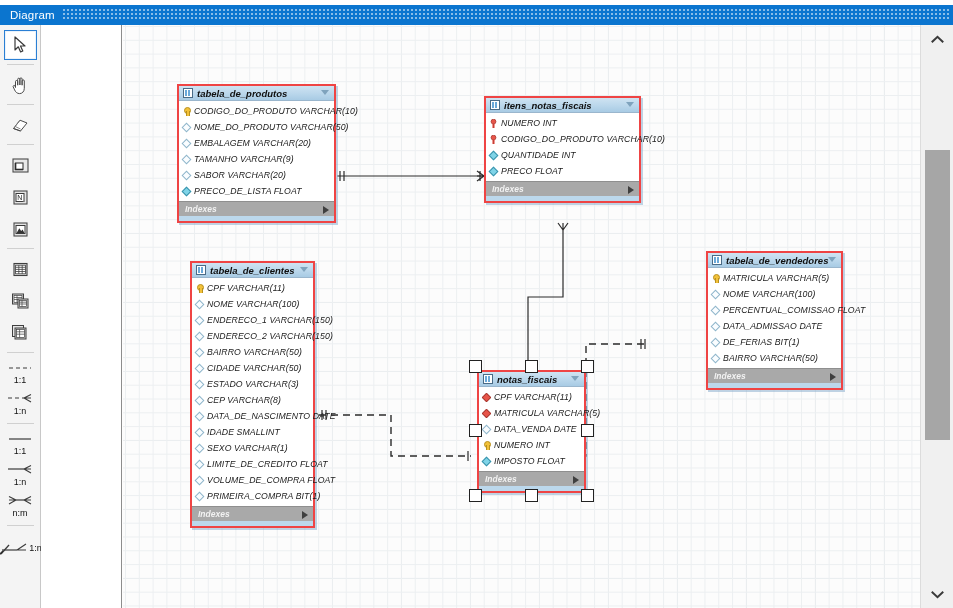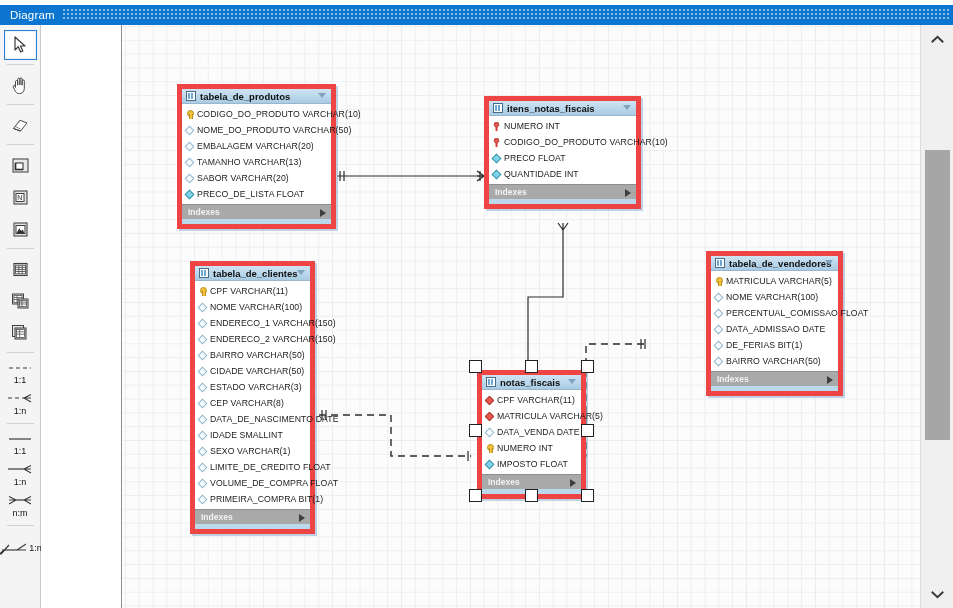--- a/index.html
+++ b/index.html
@@ -125,25 +125,26 @@
     position: absolute; left: 4px; width: 25px;
     top: 125px; height: 290px;
     background: #a6a6a6;
     cursor: pointer;
   }
 
   
   .entity {
     position: absolute;
     background: #14b8a6;
-    border: 5px solid #ef4444;
+    border: 2px solid #ef4444;
     box-shadow: 2px 2px 0 rgba(140,175,205,.55);
     font-size: 9px;
     color: #1a1a1a;
     z-index: 5;
+    font-style: italic;
   }
   .entity .ent-head {
     height: 15px;
     display: flex; align-items: center;
     padding: 0 3px 0 4px;
     background: linear-gradient(to bottom, #cfe3f2 0%, #bcd8ec 50%, #a8cbe4 100%);
     border-bottom: 1px solid #9ab6cd;
     position: relative;
   }
   .entity .ent-head .ttl {
@@ -465,21 +466,21 @@
             <div class="field">
               <span class="diamond hollow"></span>
               <span class="fname">NOME_DO_PRODUTO VARCHAR(50)</span>
             </div>
             <div class="field">
               <span class="diamond hollow"></span>
               <span class="fname">EMBALAGEM VARCHAR(20)</span>
             </div>
             <div class="field">
               <span class="diamond hollow"></span>
-              <span class="fname">TAMANHO VARCHAR(13)</span>
+              <span class="fname">TAMANHO VARCHAR(9)</span>
             </div>
             <div class="field">
               <span class="diamond hollow"></span>
               <span class="fname">SABOR VARCHAR(20)</span>
             </div>
             <div class="field">
               <span class="diamond cyan"></span>
               <span class="fname">PRECO_DE_LISTA FLOAT</span>
             </div>
           </div>
@@ -511,25 +512,25 @@
                 <svg width="7" height="10" viewBox="0 0 7 10" style="position:absolute;left:0;top:0">
                   <circle cx="3.5" cy="2.6" r="2.4" fill="#e8554a" stroke="#a8322a" stroke-width=".8"></circle>
                   <path d="M3.5 4.6 V9" stroke="#e8554a" stroke-width="2.2"></path>
                   <path d="M3.5 4.6 V9" stroke="#a8322a" stroke-width=".6" fill="none"></path>
                 </svg>
               </span>
               <span class="fname">CODIGO_DO_PRODUTO VARCHAR(10)</span>
             </div>
             <div class="field">
               <span class="diamond cyan"></span>
+              <span class="fname">QUANTIDADE INT</span>
+            </div>
+            <div class="field">
+              <span class="diamond cyan"></span>
               <span class="fname">PRECO FLOAT</span>
-            </div>
-            <div class="field">
-              <span class="diamond cyan"></span>
-              <span class="fname">QUANTIDADE INT</span>
             </div>
           </div>
           <div class="ent-foot">
             <span class="fl">Indexes</span>
             <span class="tri"></span>
           </div>
           <div class="ent-shadow-bar"></div>
         </div>
         <div class="entity" style="left: 149px; top: 236px; width: 125px;">
           <div class="ent-head">

